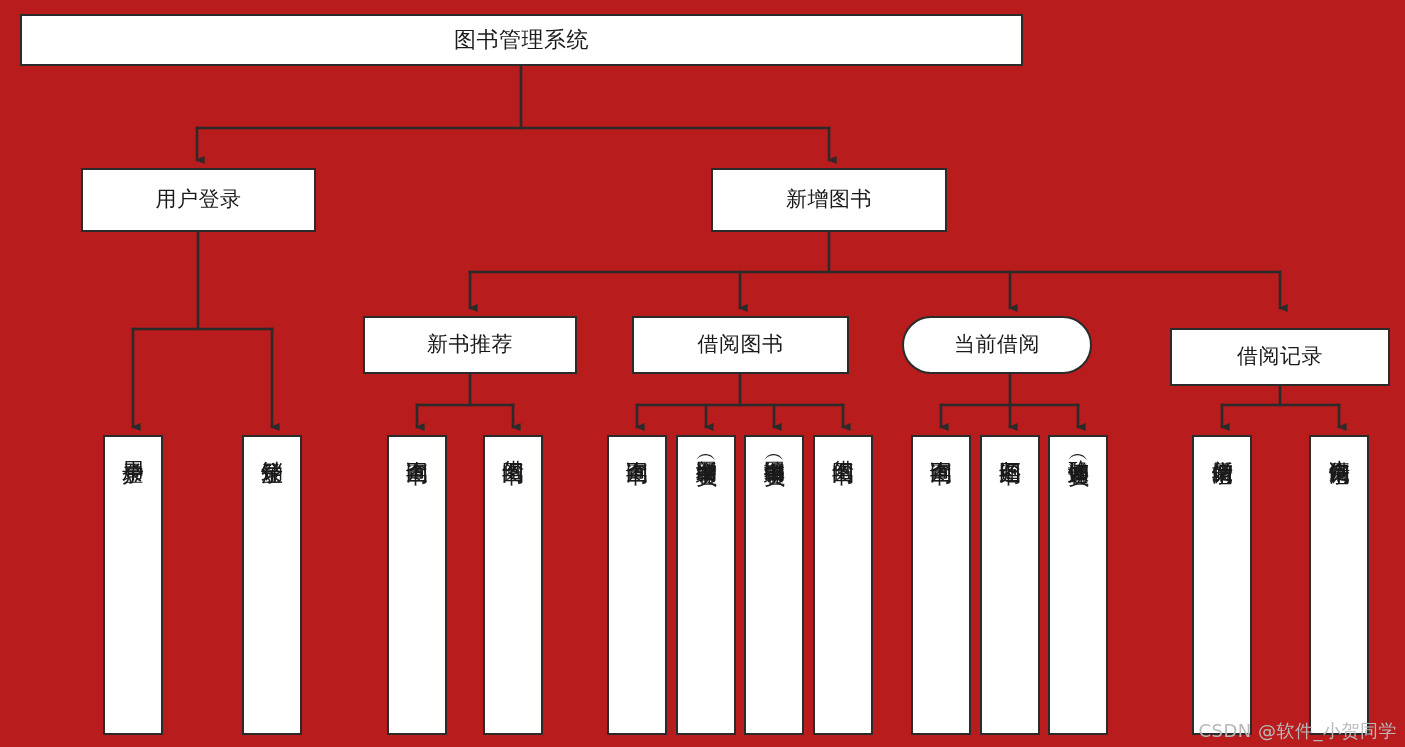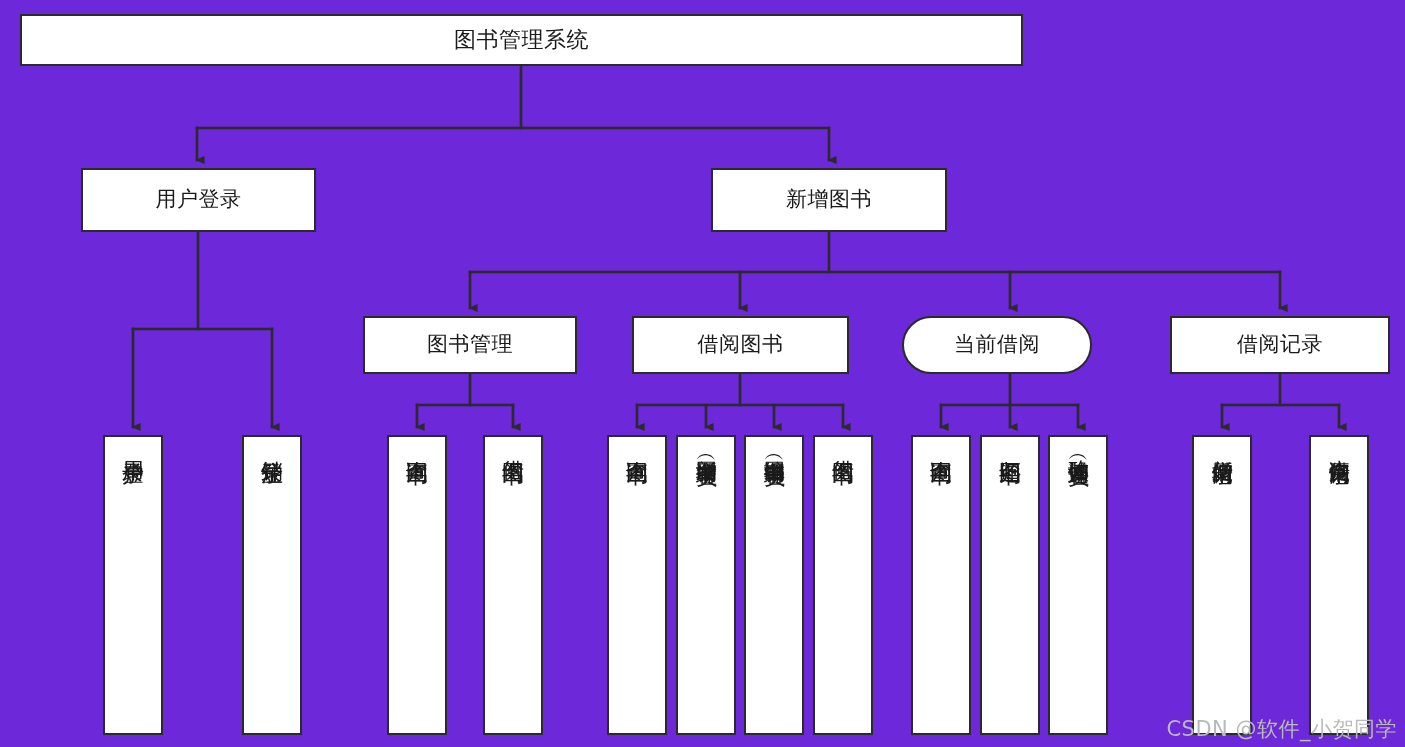--- a/index.html
+++ b/index.html
@@ -7,21 +7,21 @@
     padding: 0;
     background: #ffffff;
   }
   body {
     font-family: "DejaVu Sans", "Liberation Sans", sans-serif;
   }
   #canvas {
     position: relative;
     width: 1405px;
     height: 747px;
-    background: #6d28d9;
+    background: #b91c1c;
     overflow: hidden;
   }
   svg.edges {
     position: absolute;
     left: 0;
     top: 0;
     width: 1405px;
     height: 747px;
     pointer-events: none;
   }
@@ -63,21 +63,21 @@
     white-space: nowrap;
     margin: 0 auto;
   }
   .node.v.tall .label {
     font-size: 21px;
   }
   .watermark {
     position: absolute;
     right: 8px;
     bottom: 4px;
-    font-size: 21px;
+    font-size: 18px;
     color: #b9b9b9;
     white-space: nowrap;
     letter-spacing: 0.5px;
   }
 </style>
 </head>
 <body>
 
 <div id="canvas">
 
@@ -137,29 +137,29 @@
   </div>
 
   <div class="node h" style="left:81px; top:168px; width:235px; height:64px;">
     <span class="label">用户登录</span>
   </div>
   <div class="node h" style="left:711px; top:168px; width:236px; height:64px;">
     <span class="label">新增图书</span>
   </div>
 
   <div class="node h" style="left:363px; top:316px; width:214px; height:58px;">
-    <span class="label">图书管理</span>
+    <span class="label">新书推荐</span>
   </div>
   <div class="node h" style="left:632px; top:316px; width:217px; height:58px;">
     <span class="label">借阅图书</span>
   </div>
   <div class="node h" style="left:902px; top:316px; width:190px; height:58px;border-radius:29px;">
     <span class="label">当前借阅</span>
   </div>
-  <div class="node h" style="left:1170px; top:316px; width:220px; height:58px;justify-content:center;">
+  <div class="node h" style="left:1170px; top:328px; width:220px; height:58px;justify-content:center;">
     <span class="label">借阅记录</span>
   </div>
 
   <div class="node v" style="left:103px; top:435px; width:60px; height:300px;">
     <span class="label">用户登录</span>
   </div>
   <div class="node v" style="left:242px; top:435px; width:60px; height:300px;">
     <span class="label">注销登录</span>
   </div>
 

